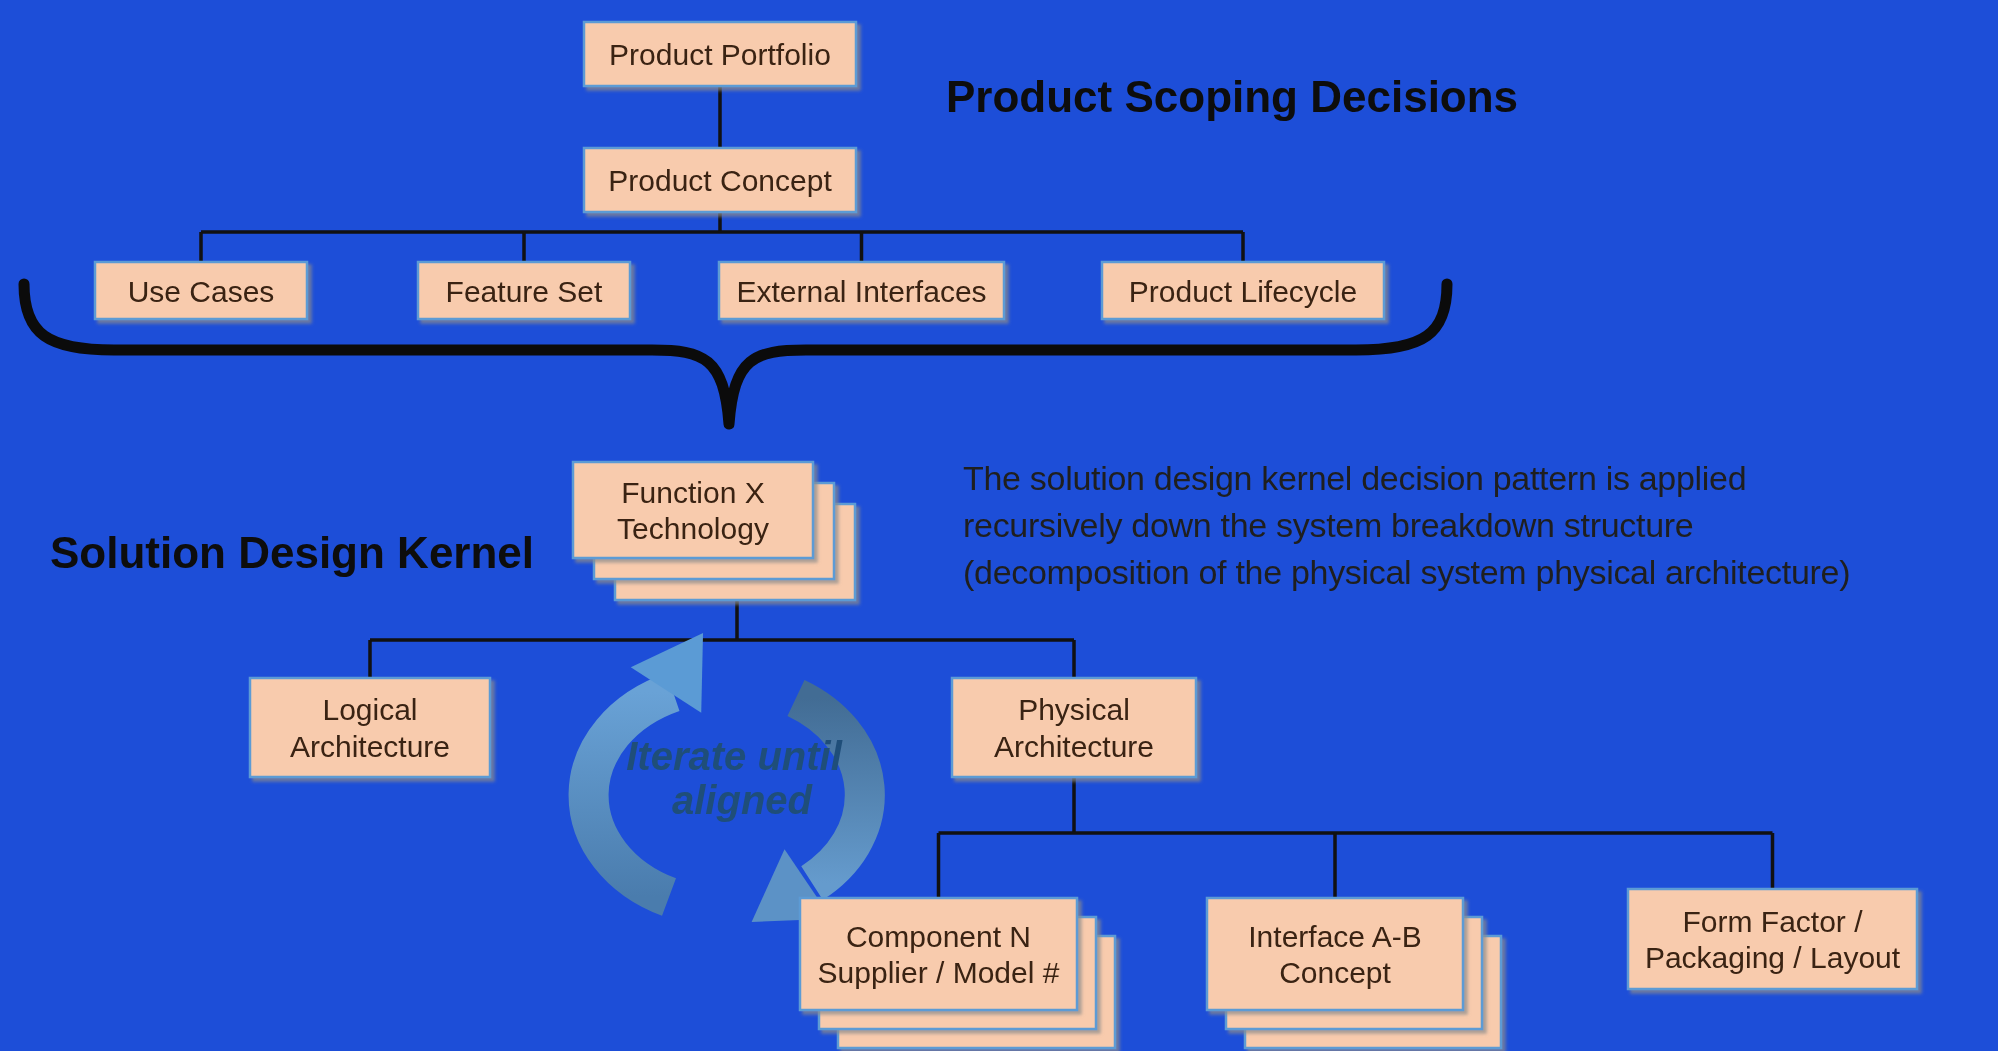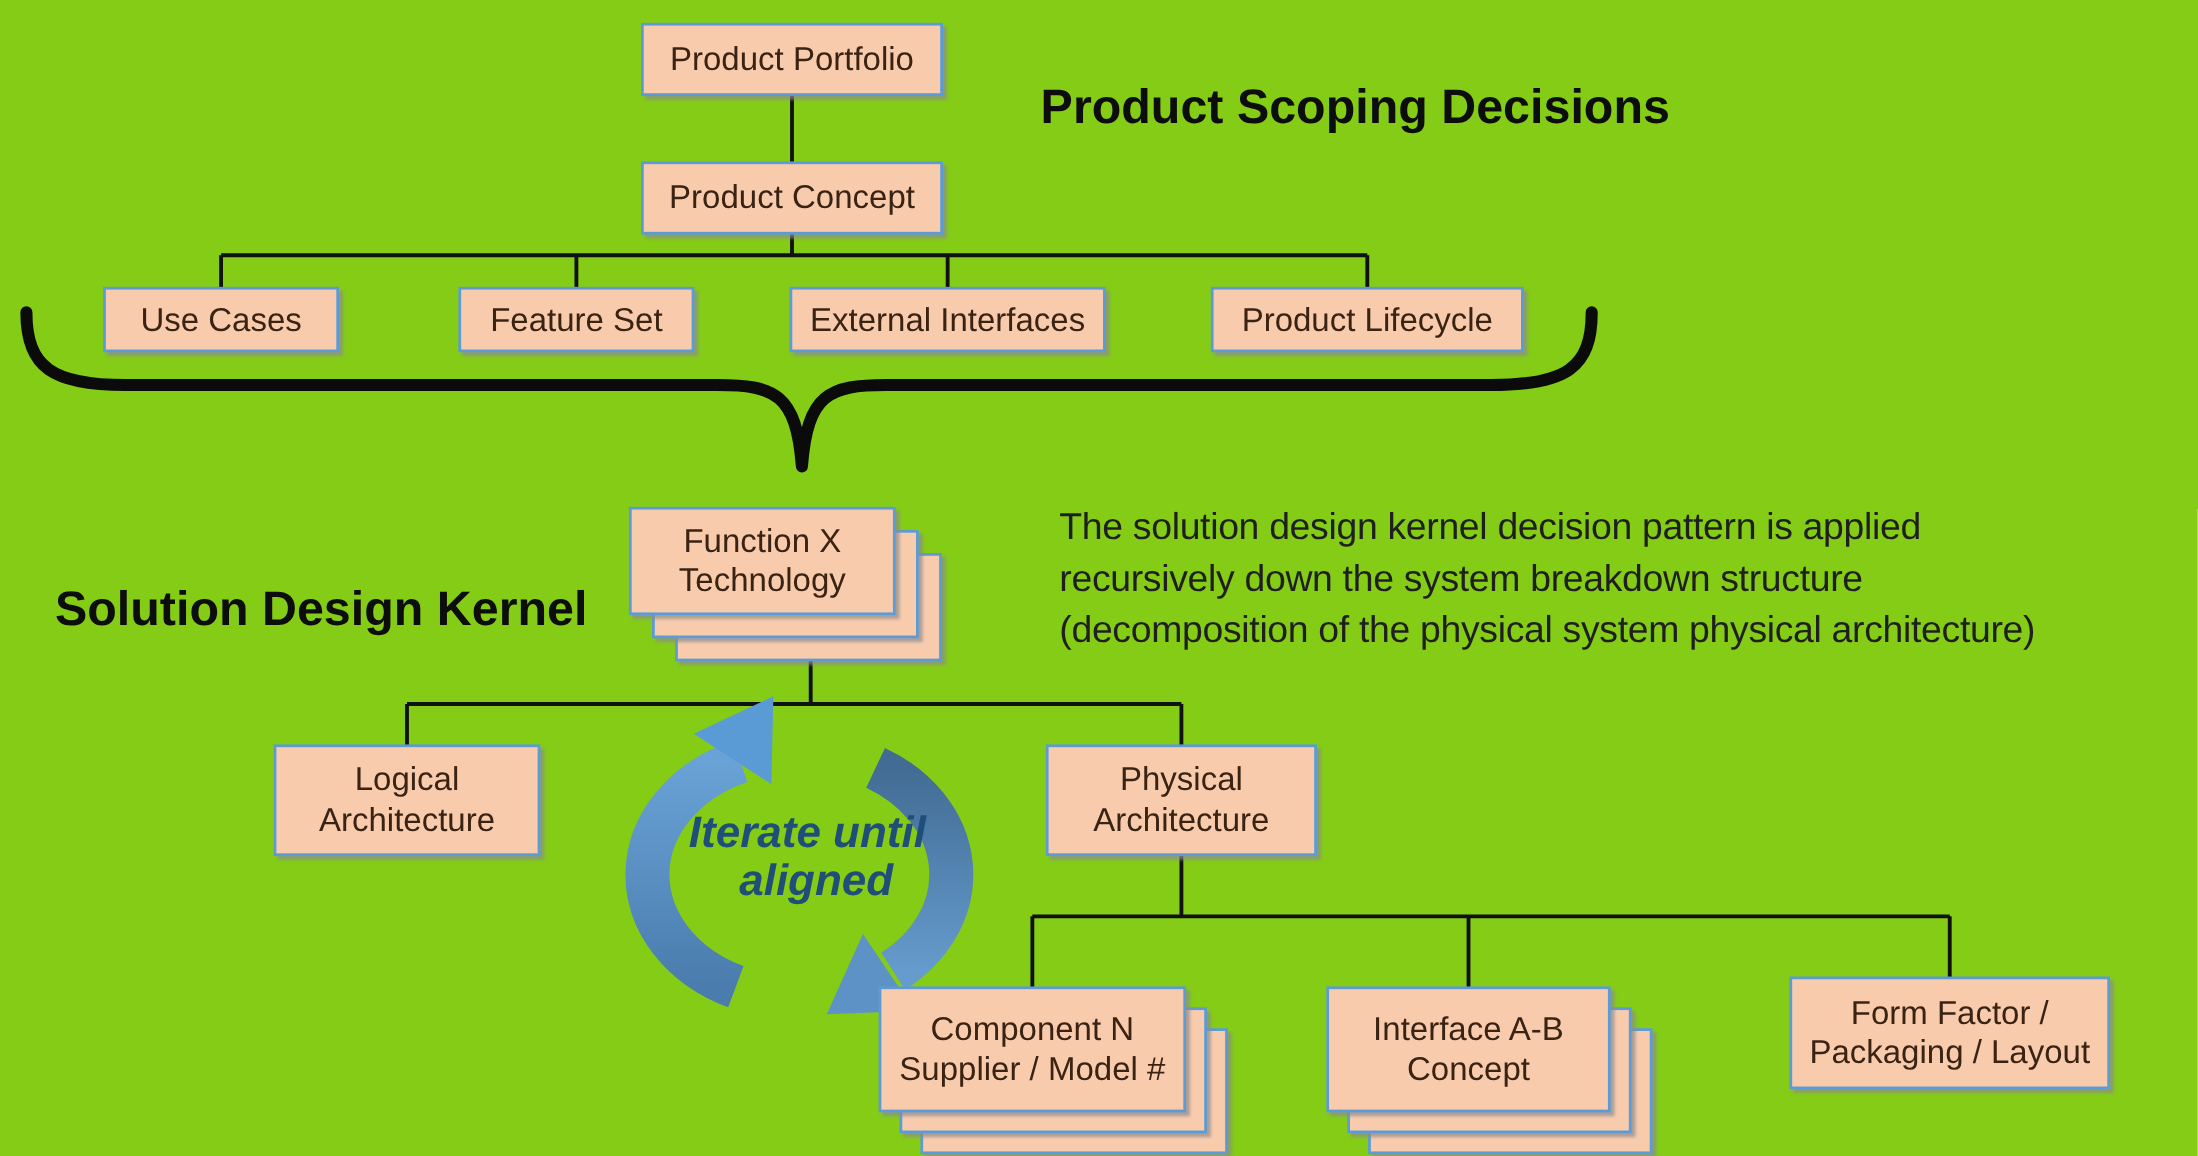--- a/index.html
+++ b/index.html
@@ -1,16 +1,16 @@
 <!DOCTYPE html>
 <html><head>
 <meta charset="utf-8">
 <style>
   html,body{margin:0;padding:0;background:#ffffff;}
-  .stage{width:1998px;height:1051px;position:relative;background:#84cc16;}
+  .stage{width:1998px;height:1051px;position:relative;background:#1d4ed8;}
   svg{display:block;}
   .connector{stroke:#111111;stroke-width:3.5;fill:none;}
   .brace{stroke:#0b0b0b;stroke-width:11;fill:none;stroke-linecap:round;stroke-linejoin:round;}
   .nodebox{fill:#F8CBAD;stroke:#5B9BD5;stroke-width:2.5;}
   .nodelabel{font-family:"Liberation Sans",sans-serif;font-size:30px;fill:#3A2313;text-anchor:middle;dominant-baseline:central;}
   .section-title{font-family:"Liberation Sans",sans-serif;font-weight:bold;font-size:44px;fill:#0d0d0d;}
   .annotation{font-family:"Liberation Sans",sans-serif;font-size:34px;fill:#1f1f1f;letter-spacing:-0.3px;}
   .cycle-text{font-family:"Liberation Sans",sans-serif;font-style:italic;font-weight:bold;font-size:40px;fill:#1F4E79;text-anchor:middle;}
 </style>
 </head>

